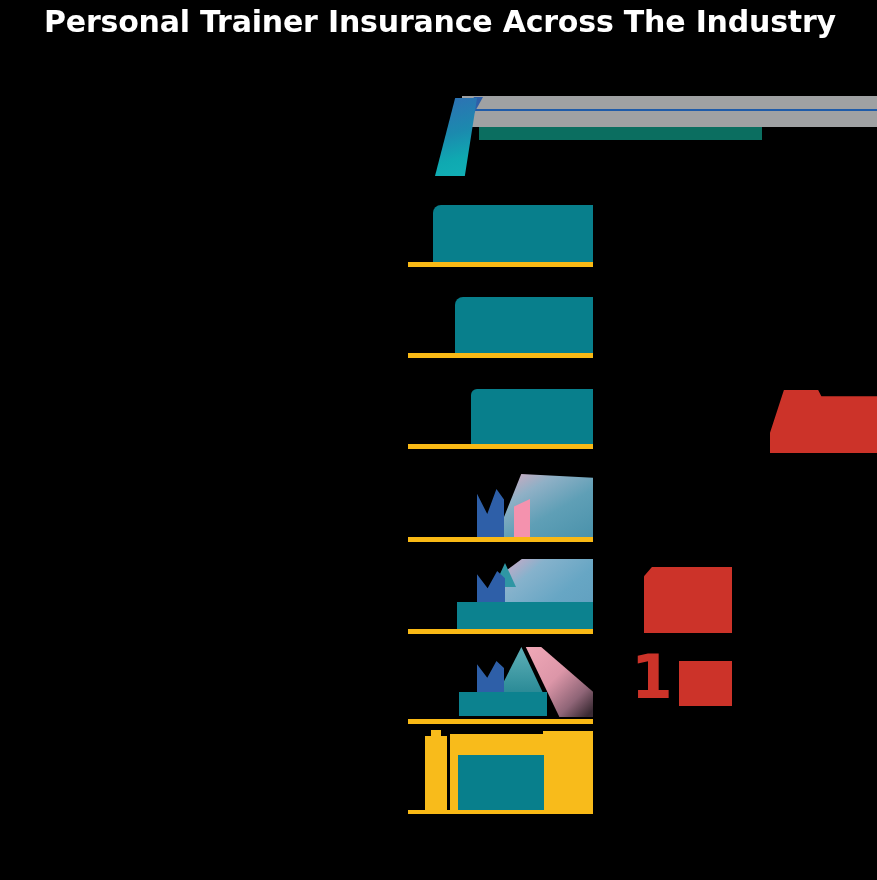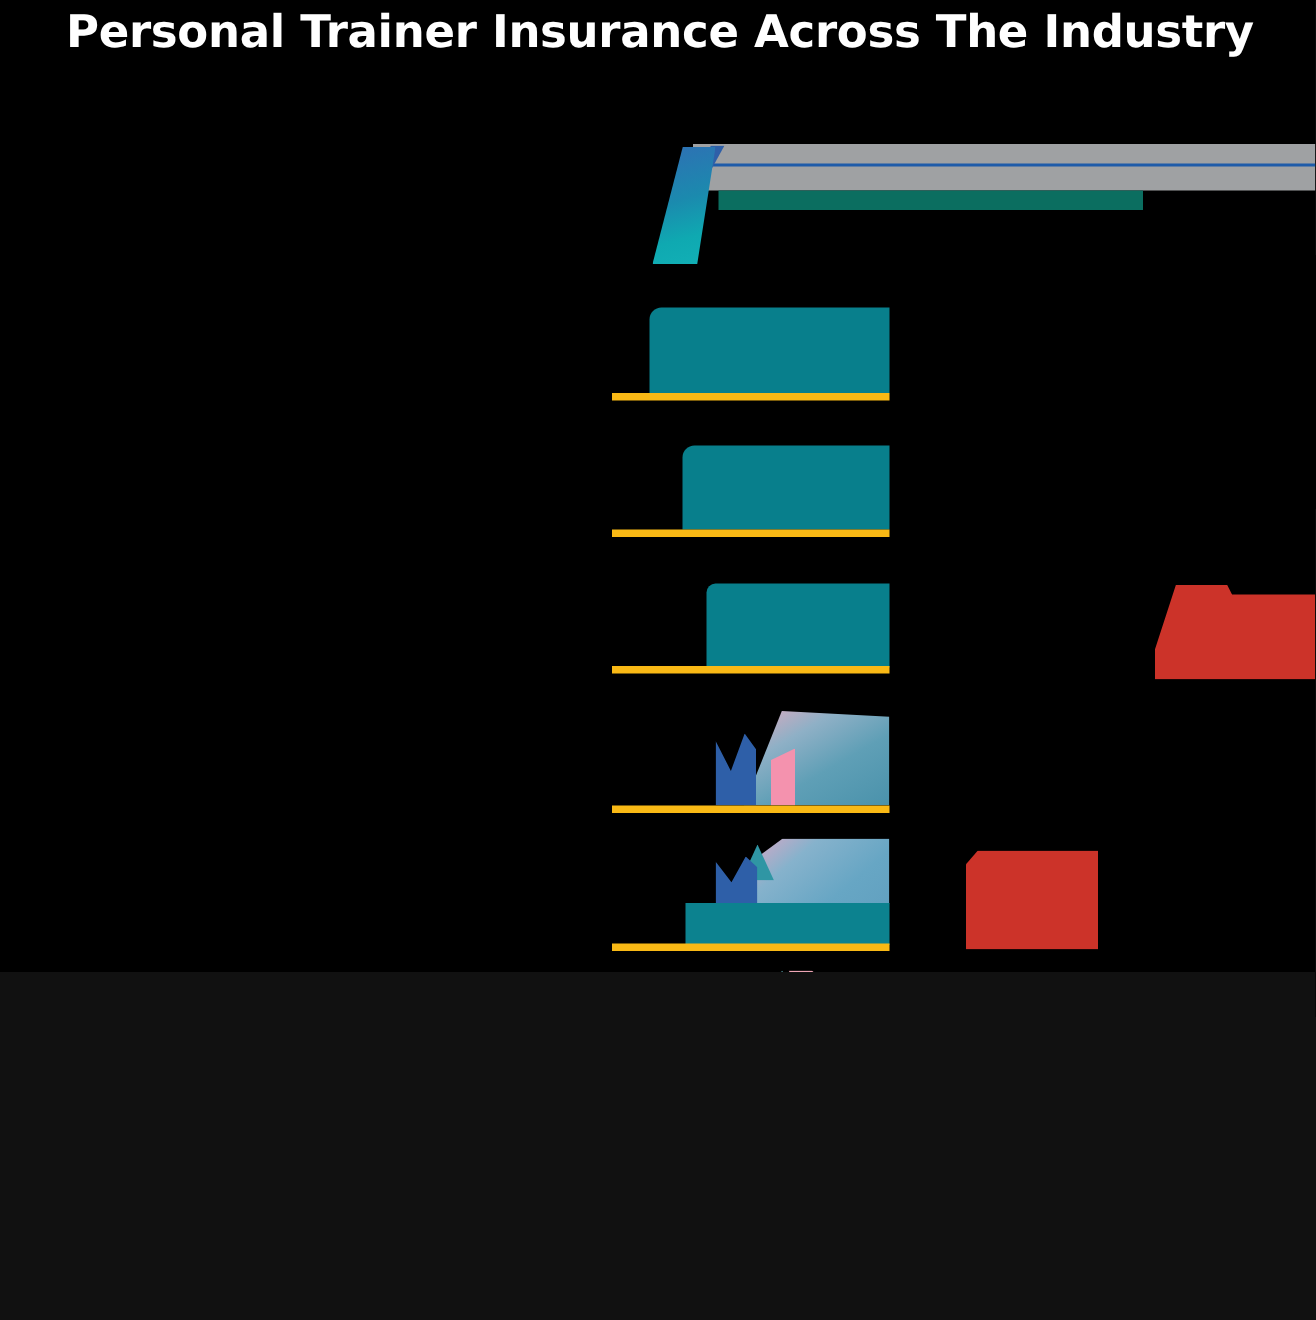--- a/index.html
+++ b/index.html
@@ -1,17 +1,17 @@
 <!DOCTYPE html>
 <html style="--background: #000000; --title_text: #ffffff; --teal: #087f8c; --teal_band: #0c828f; --gold: #f9b915; --gold_logo: #f8bb1b; --red: #cc3329; --gray: #9fa1a3; --green: #0b6e60; --blue: #2e5fa8; --pink: #f492ae; --hairline_blue: #1e5ba9;"><head>
 <meta charset="utf-8">
 <style>
   html,body{margin:0;padding:0;background:#111;}
   #canvas{
-    position:relative;width:877px;height:648px;overflow:hidden;
+    position:relative;width:877px;height:880px;overflow:hidden;
     background:var(--background,#000);
     font-family:"DejaVu Sans","Liberation Sans",sans-serif;
   }
   .abs{position:absolute;}
   #title{
     position:absolute;left:44px;top:4px;margin:0;white-space:nowrap;
     font:700 30px "DejaVu Sans","Liberation Sans",sans-serif;
     letter-spacing:-0.2px;color:var(--title_text,#fff);
   }
   

